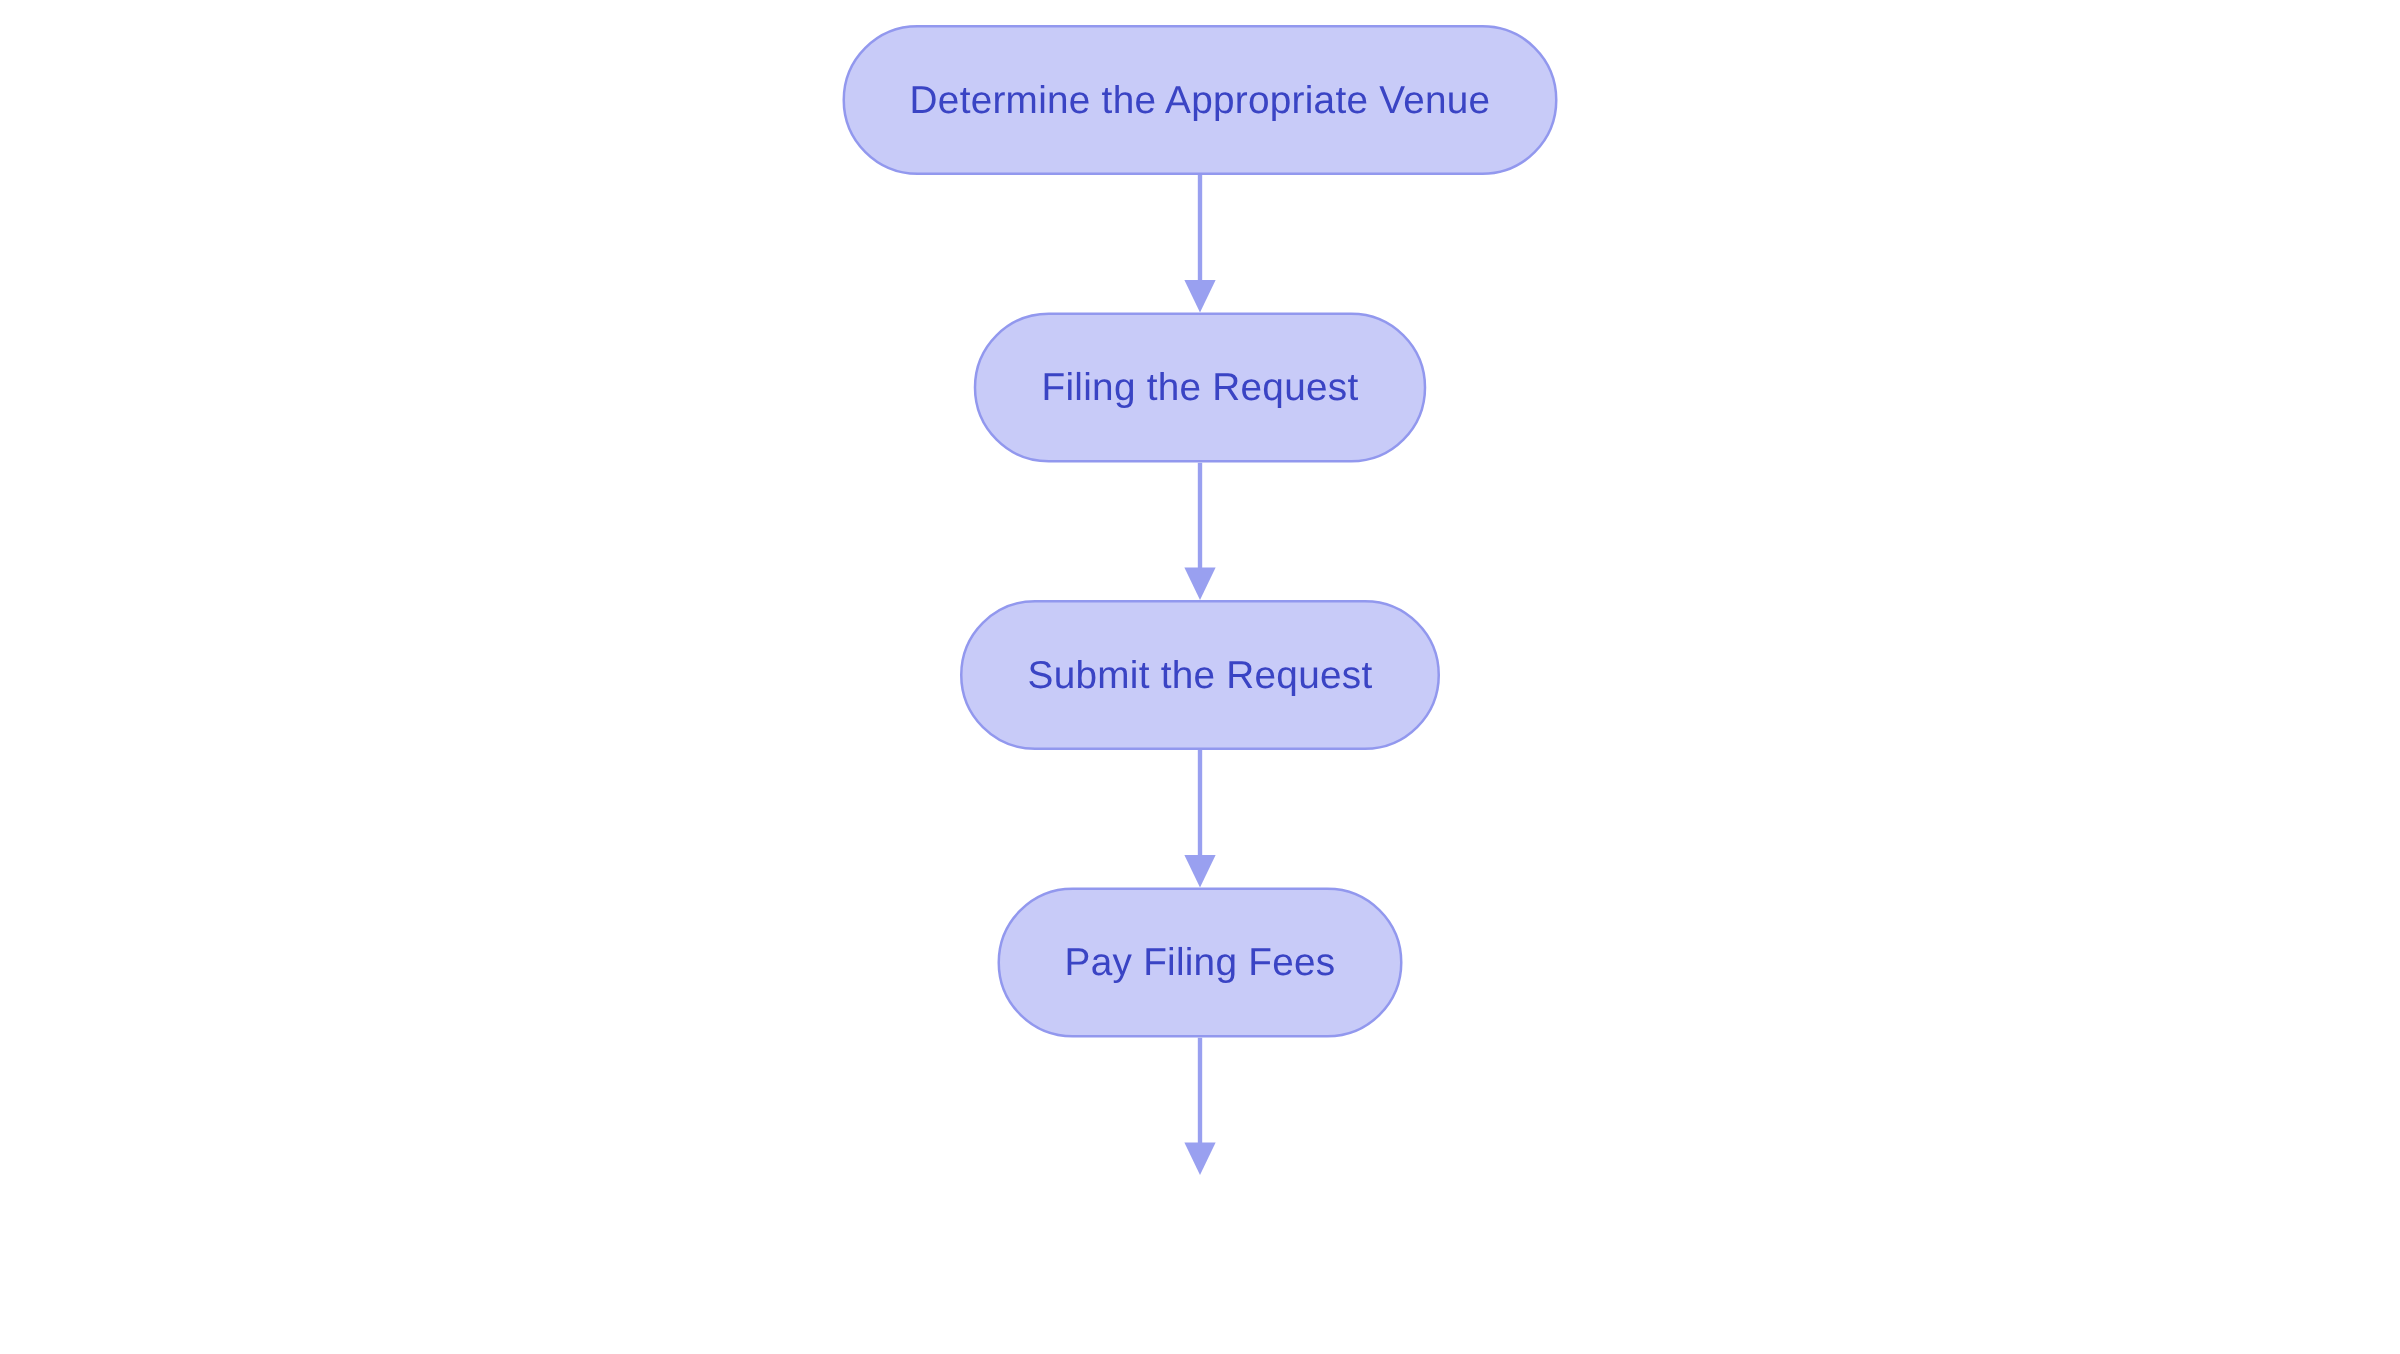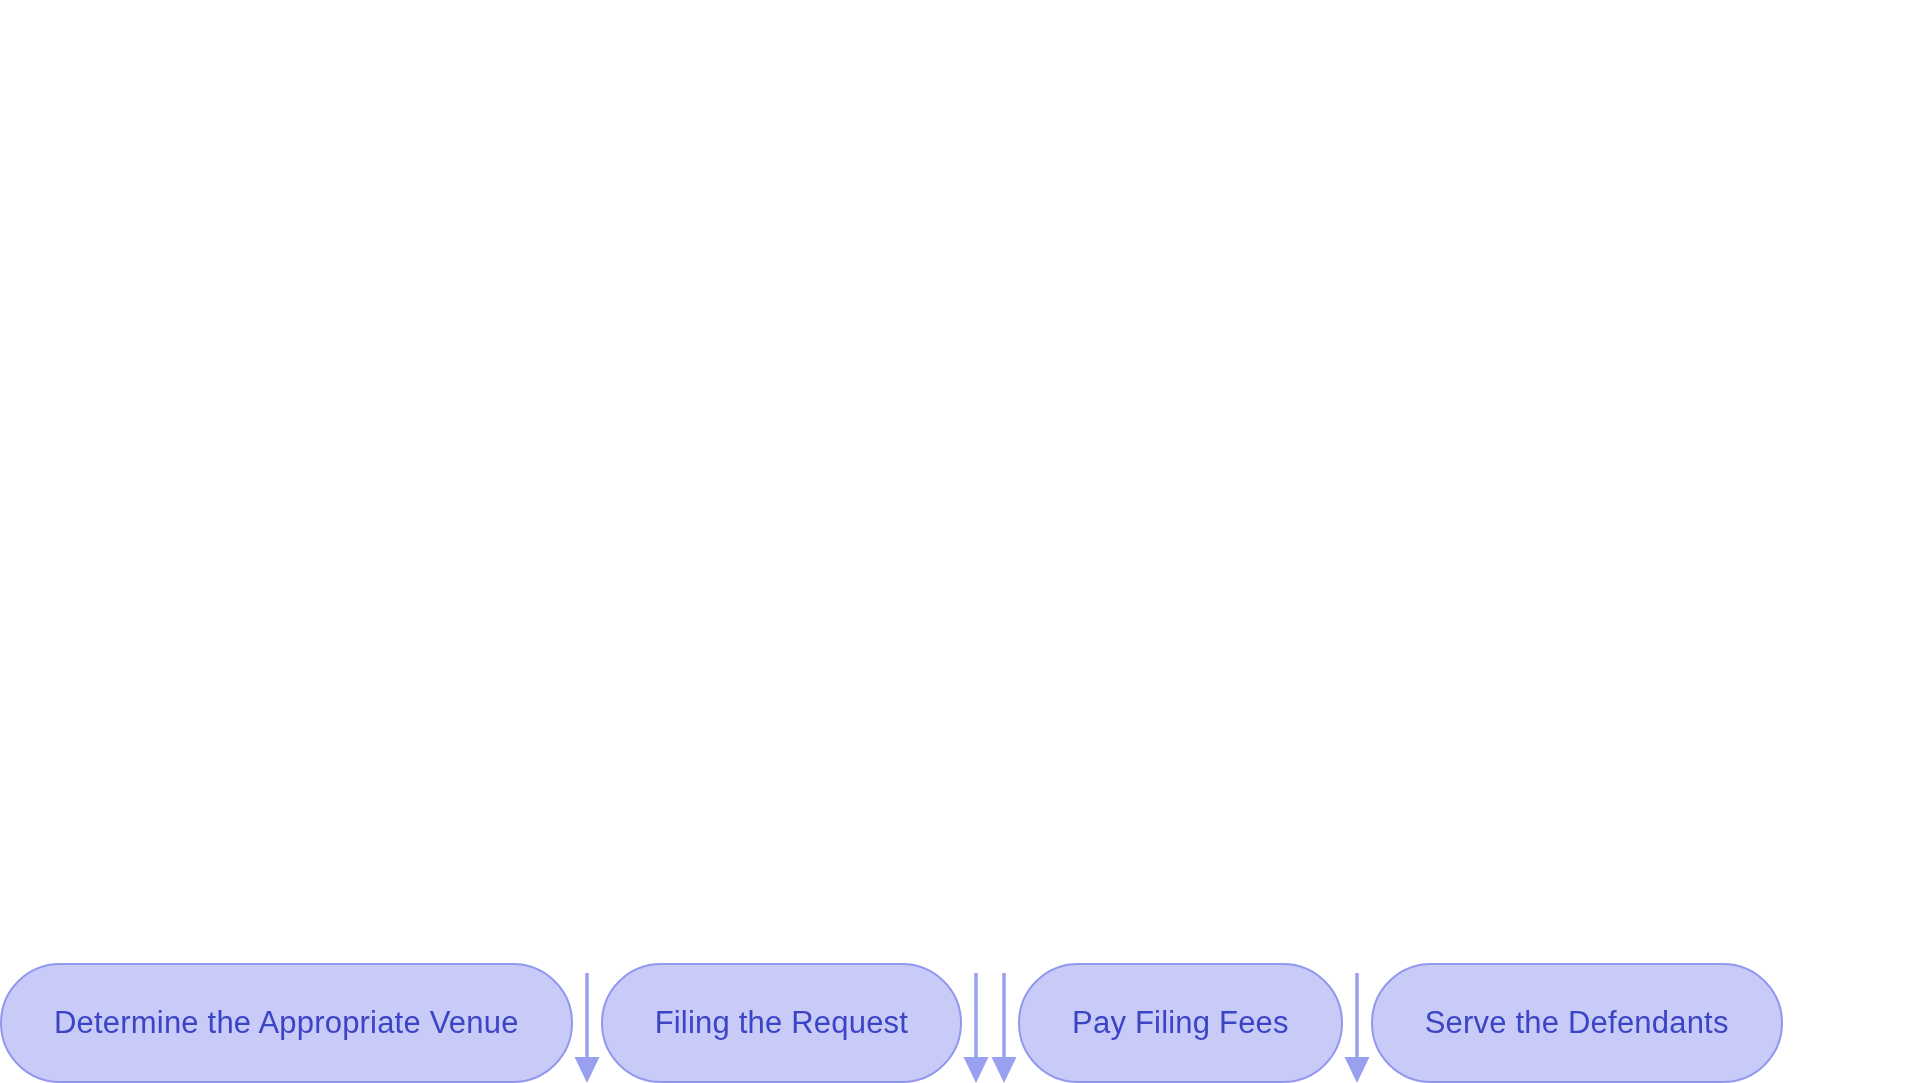--- a/index.html
+++ b/index.html
@@ -12,21 +12,22 @@
     overflow: hidden;
     background: var(--bg, #ffffff);
     font-family: "Liberation Sans", sans-serif;
   }
   .stage {
     width: 100%;
     height: 100%;
     box-sizing: border-box;
     padding-top: 20px;
     display: flex;
-    align-items: flex-end;
+    flex-direction: column;
+    align-items: center;
   }
   .flow-node {
     flex: 0 0 auto;
     height: 120px;
     box-sizing: border-box;
     padding: 0 52px;
     border-radius: 60px;
     background: var(--node-fill, #c8cbf8);
     border: 2px solid var(--node-border, #9298ee);
     color: var(--node-text, #3a44c4);
@@ -75,36 +76,36 @@
     <span>Filing the Request</span>
   </div>
 
   <div class="connector">
     <svg viewBox="0 0 28 110" xmlns="http://www.w3.org/2000/svg">
       <line x1="14" y1="0" x2="14" y2="85"></line>
       <path d="M 1.5 84 L 26.5 84 L 14 110 Z"></path>
     </svg>
   </div>
 
+  <div class="flow-node">
+    <span>Submit the Request</span>
+  </div>
 
   <div class="connector">
     <svg viewBox="0 0 28 110" xmlns="http://www.w3.org/2000/svg">
       <line x1="14" y1="0" x2="14" y2="85"></line>
       <path d="M 1.5 84 L 26.5 84 L 14 110 Z"></path>
     </svg>
   </div>
 
   <div class="flow-node">
     <span>Pay Filing Fees</span>
   </div>
 
   <div class="connector">
     <svg viewBox="0 0 28 110" xmlns="http://www.w3.org/2000/svg">
       <line x1="14" y1="0" x2="14" y2="85"></line>
       <path d="M 1.5 84 L 26.5 84 L 14 110 Z"></path>
     </svg>
   </div>
 
-  <div class="flow-node">
-    <span>Serve the Defendants</span>
-  </div>
 
 </div>
 
 </body></html>

